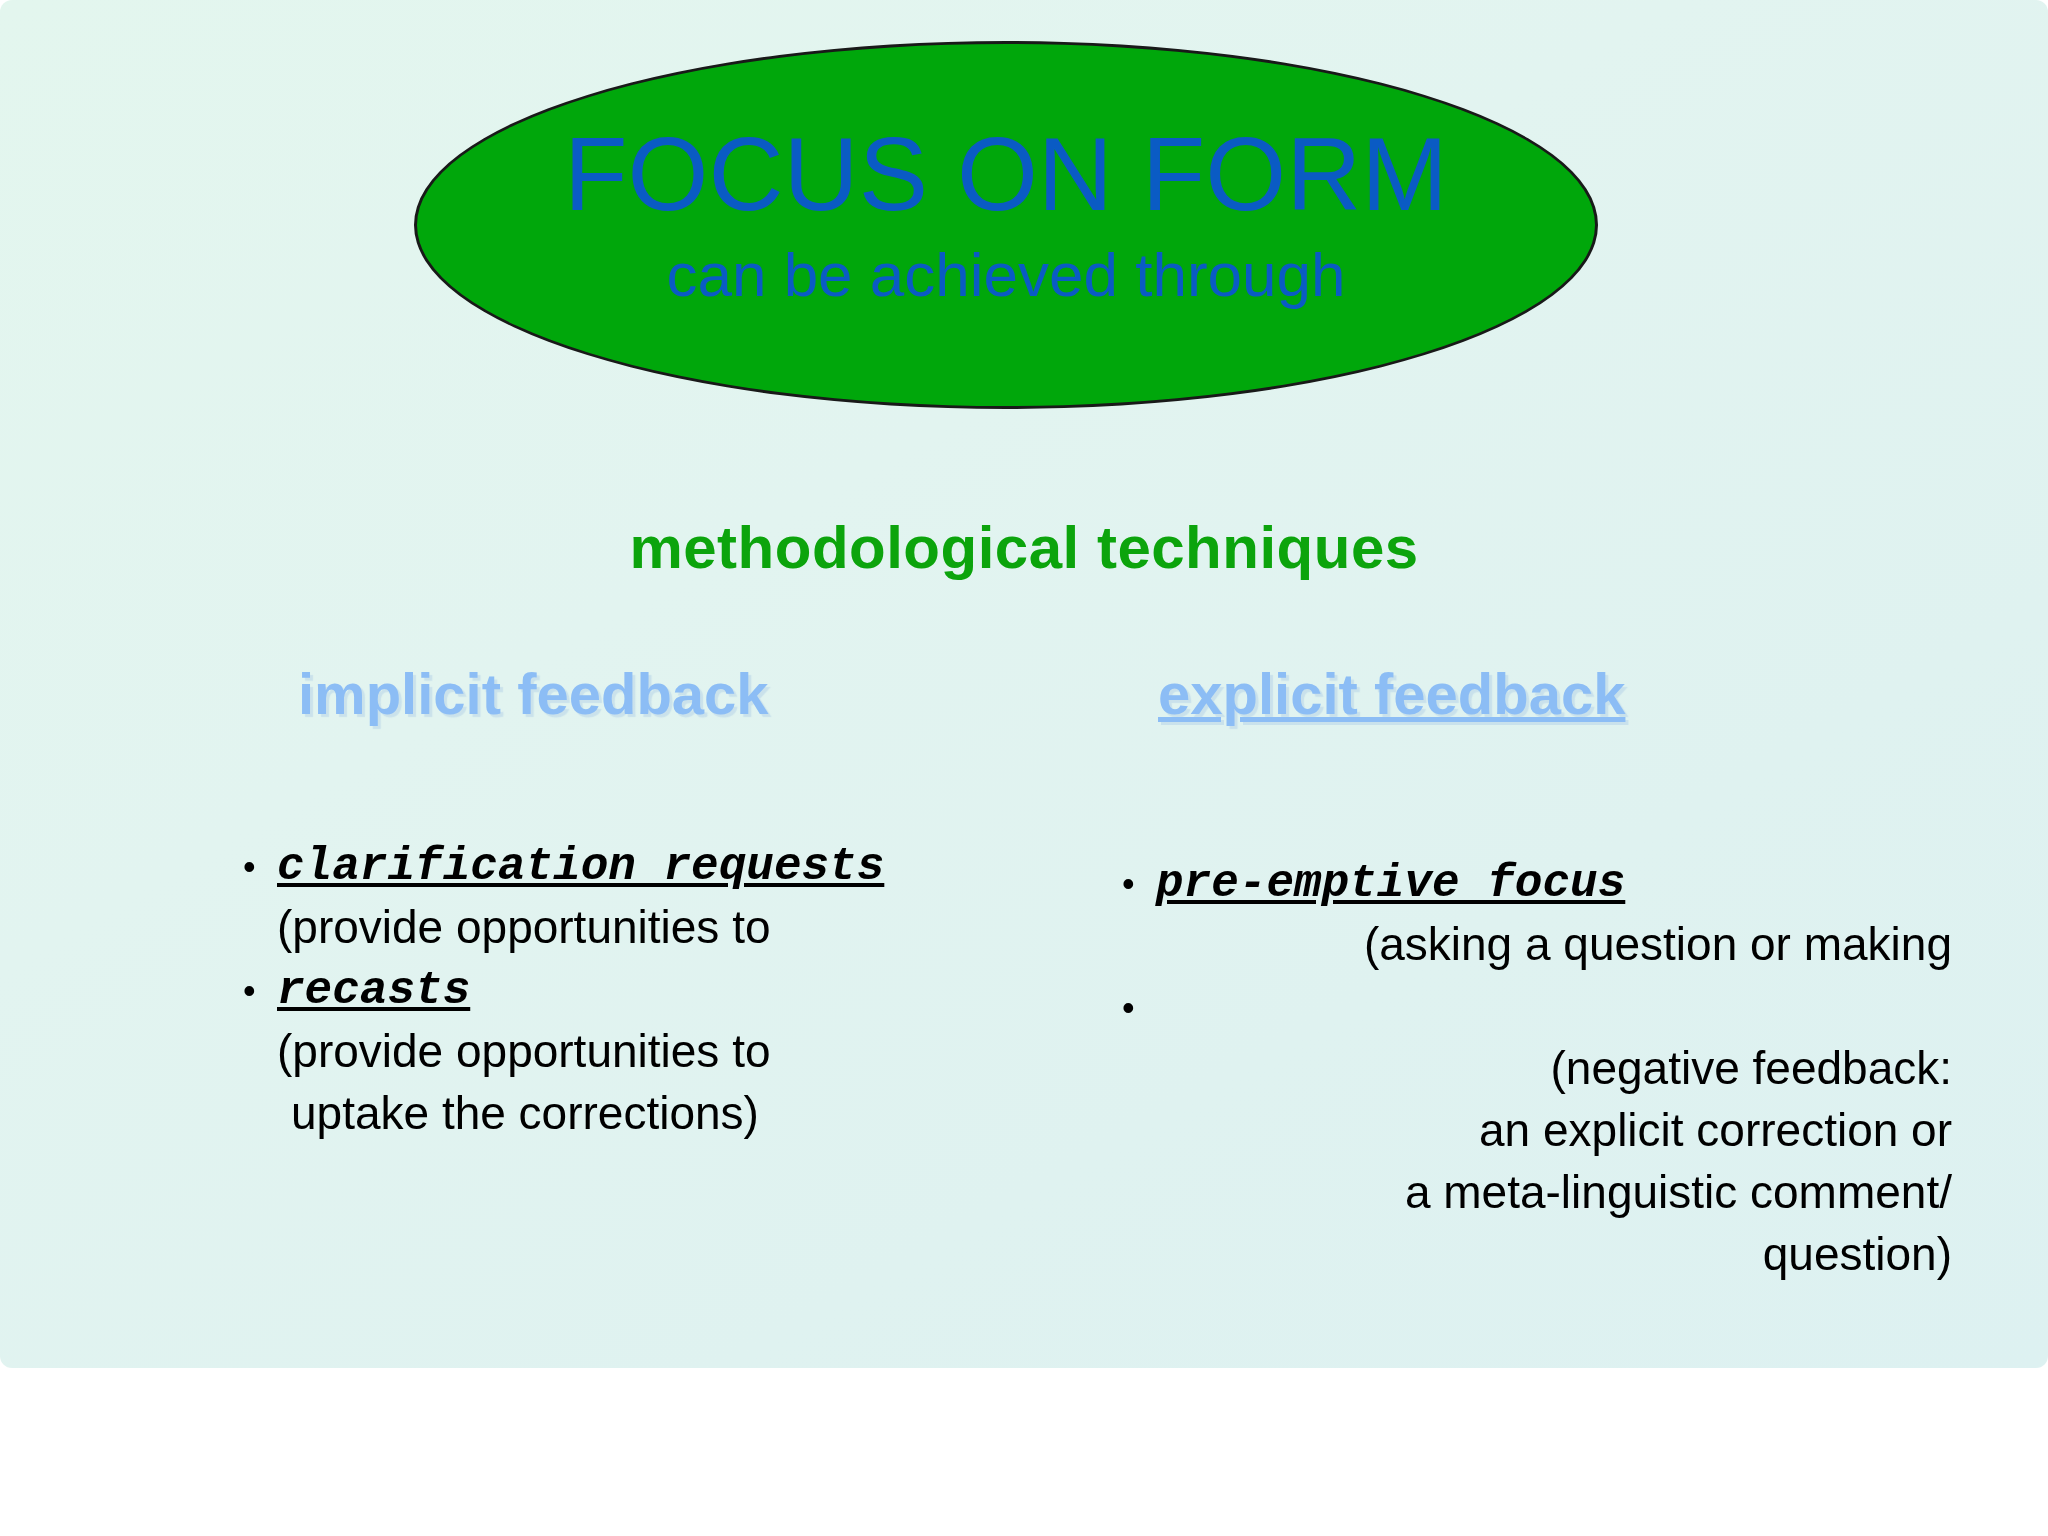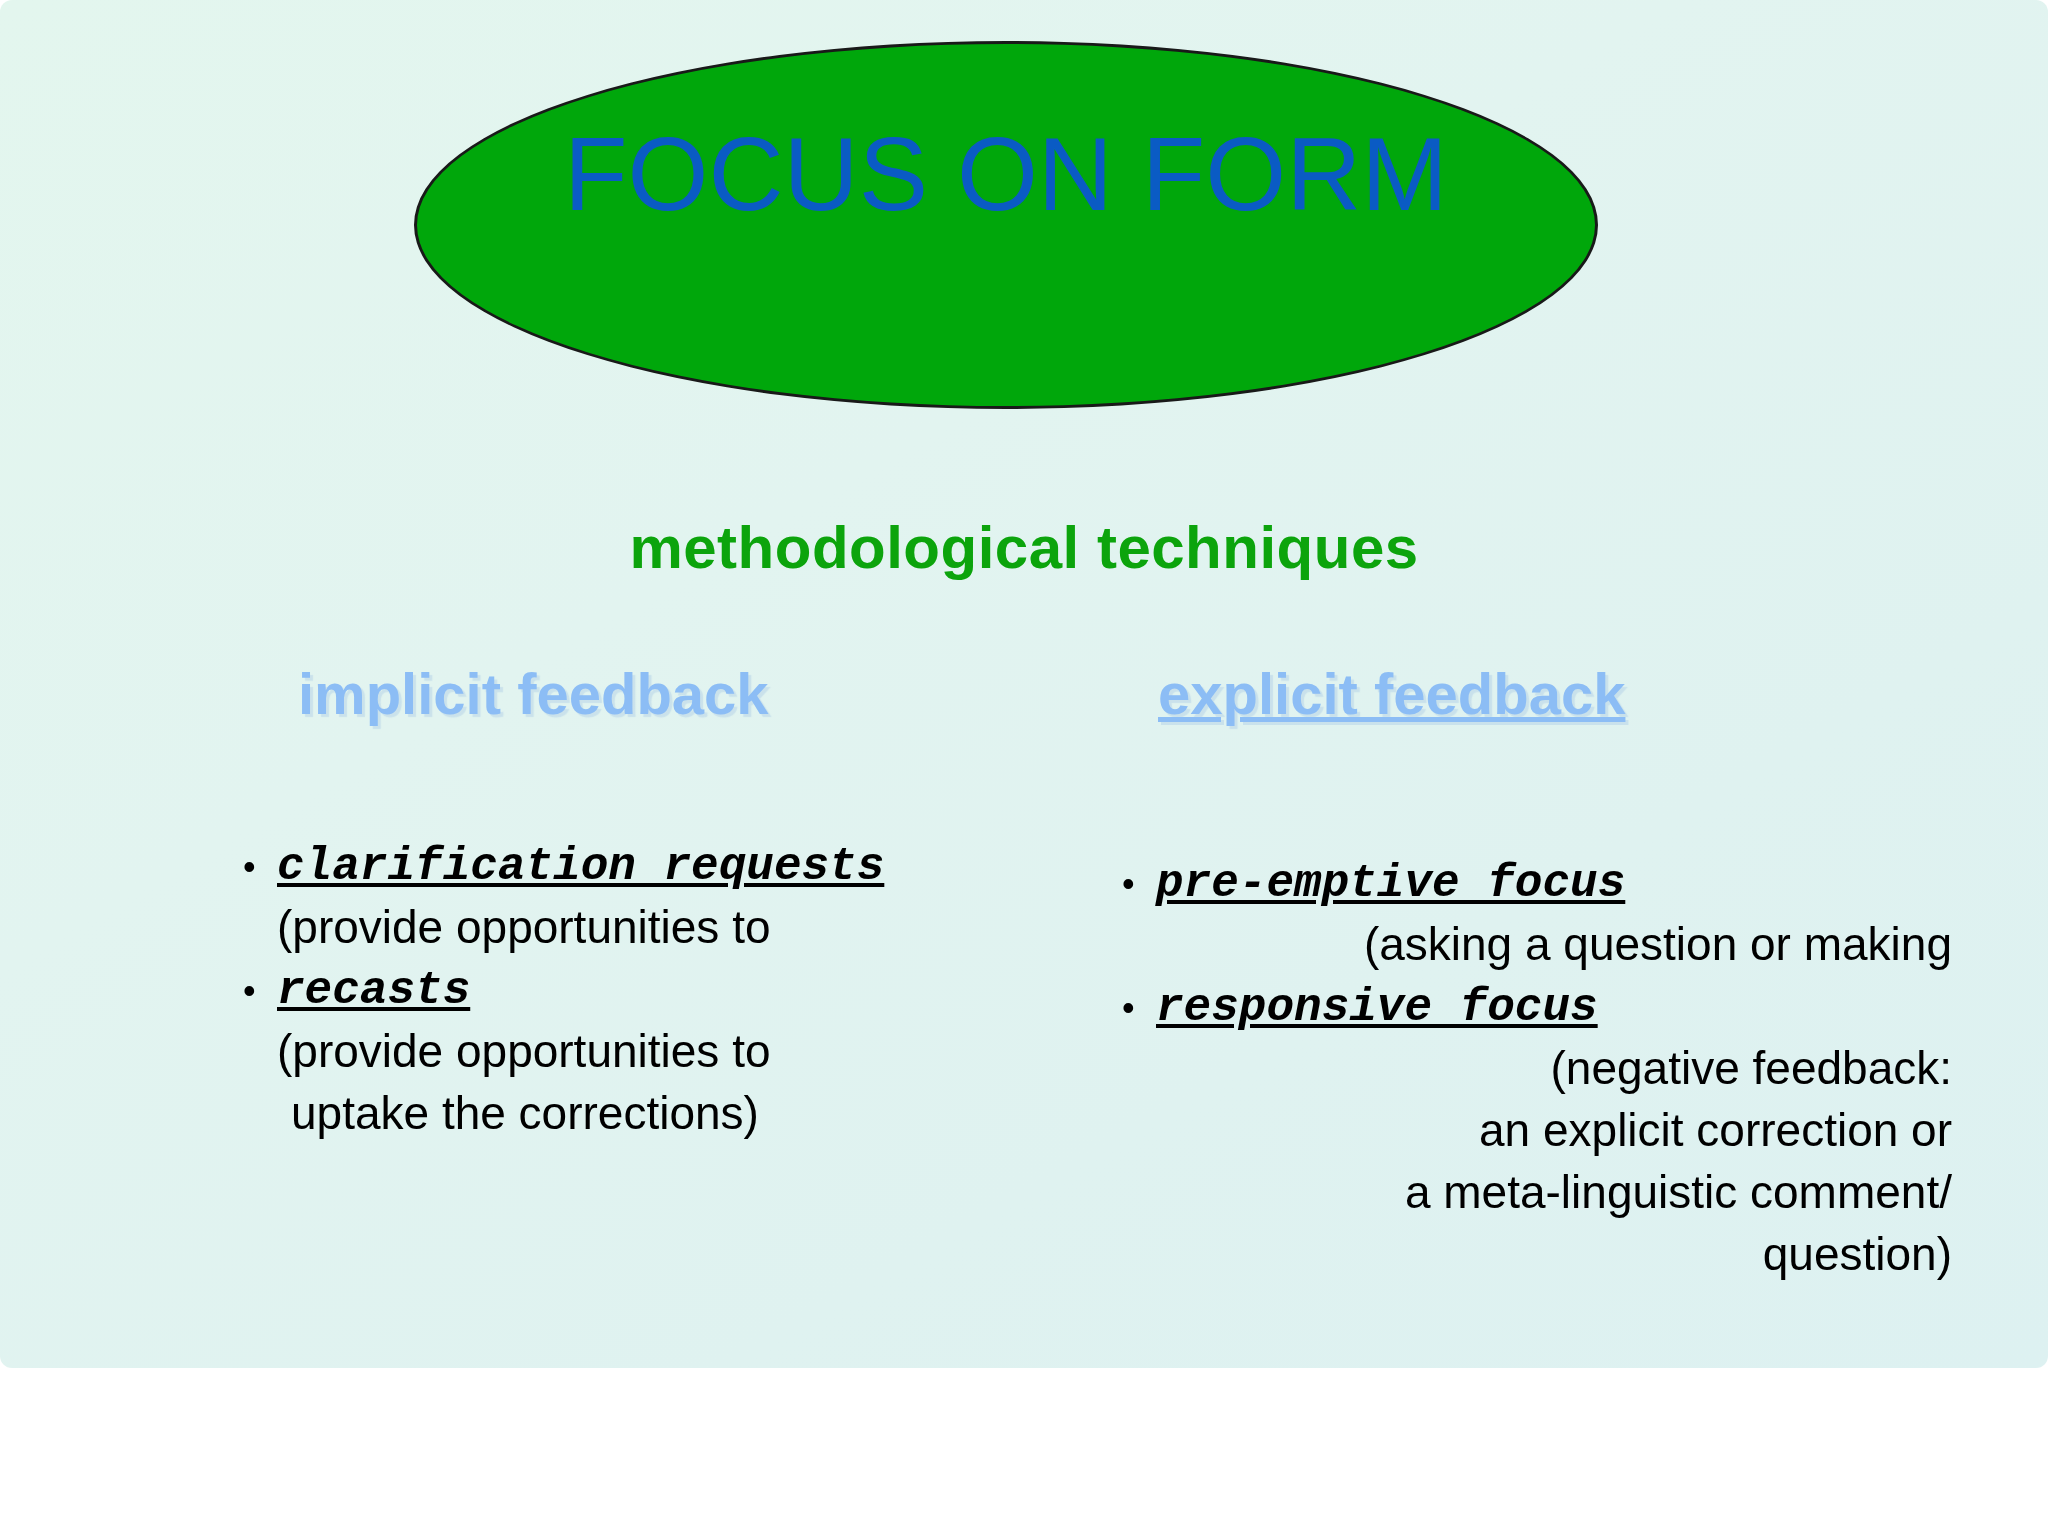--- a/index.html
+++ b/index.html
@@ -127,20 +127,21 @@
   #column-left .bullet-block + .bullet-block { margin-top: 2px; }
   #column-right .bullet-block + .bullet-block { margin-top: 2px; }
 </style>
 </head>
 <body>
 
 <div id="slide">
 
   <div id="title-ellipse">
     <div id="title-main">FOCUS ON FORM</div>
+    <div id="title-sub">can be achieved through</div>
   </div>
 
   <div id="methods-heading">methodological techniques</div>
 
   <div id="heading-implicit" class="col-heading">implicit feedback</div>
   <div id="heading-explicit" class="col-heading">explicit feedback</div>
 
   <div id="column-left" class="column">
 
     <div class="bullet-block">
@@ -168,21 +169,20 @@
       <div class="bullet-row">
         <span class="bullet-dot">•</span>
         <span class="bullet-term">pre-emptive focus</span>
       </div>
       <div class="bullet-detail">(asking a question or making</div>
     </div>
 
     <div class="bullet-block">
       <div class="bullet-row">
         <span class="bullet-dot">•</span>
-        <span class="bullet-term">responsive focus</span>
       </div>
       <div class="bullet-detail">(negative feedback:</div>
       <div class="bullet-detail indent"> an explicit correction or</div>
       <div class="bullet-detail indent"> a meta-linguistic comment/</div>
       <div class="bullet-detail">question)</div>
     </div>
 
   </div>
 
 </div>

